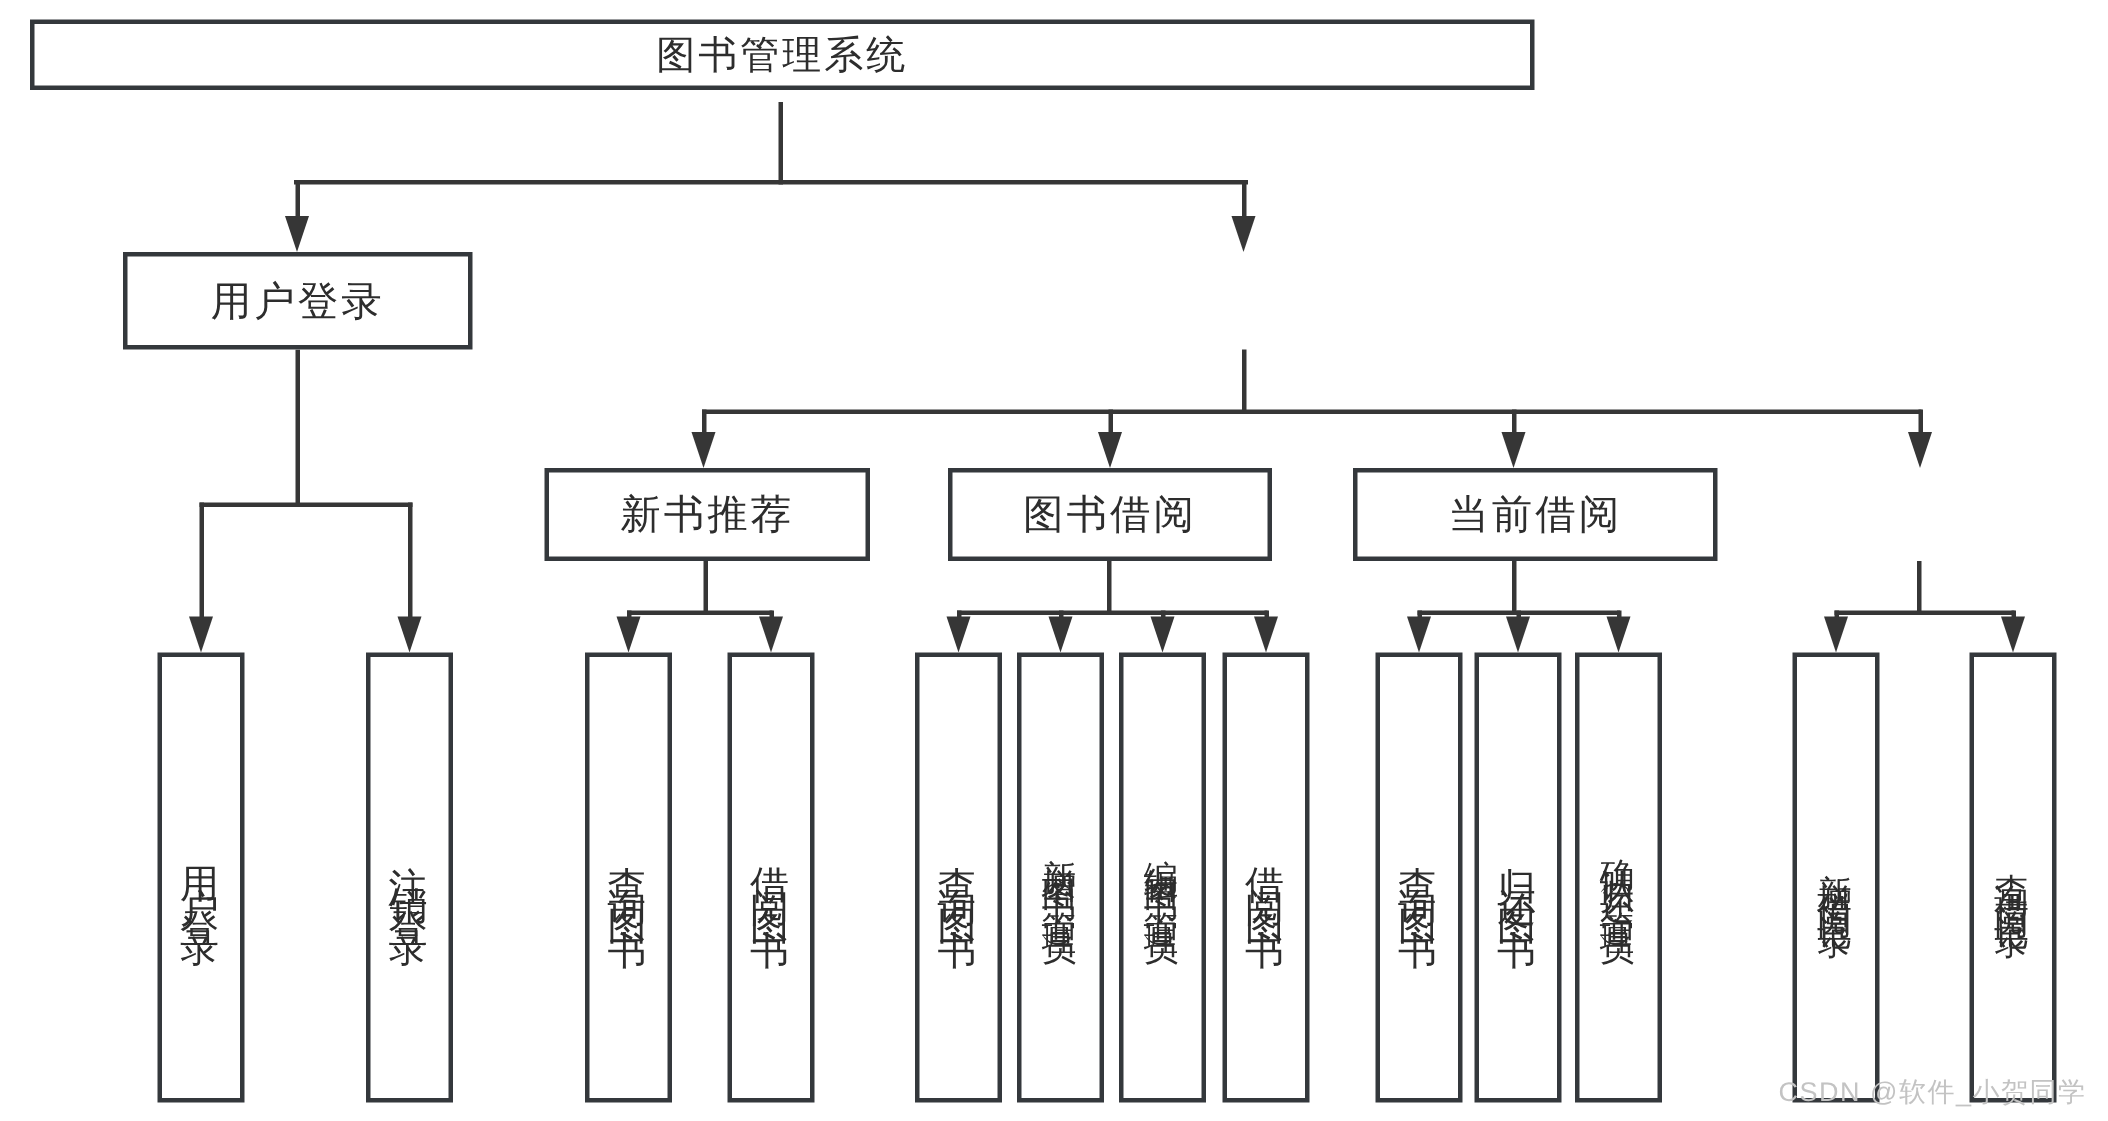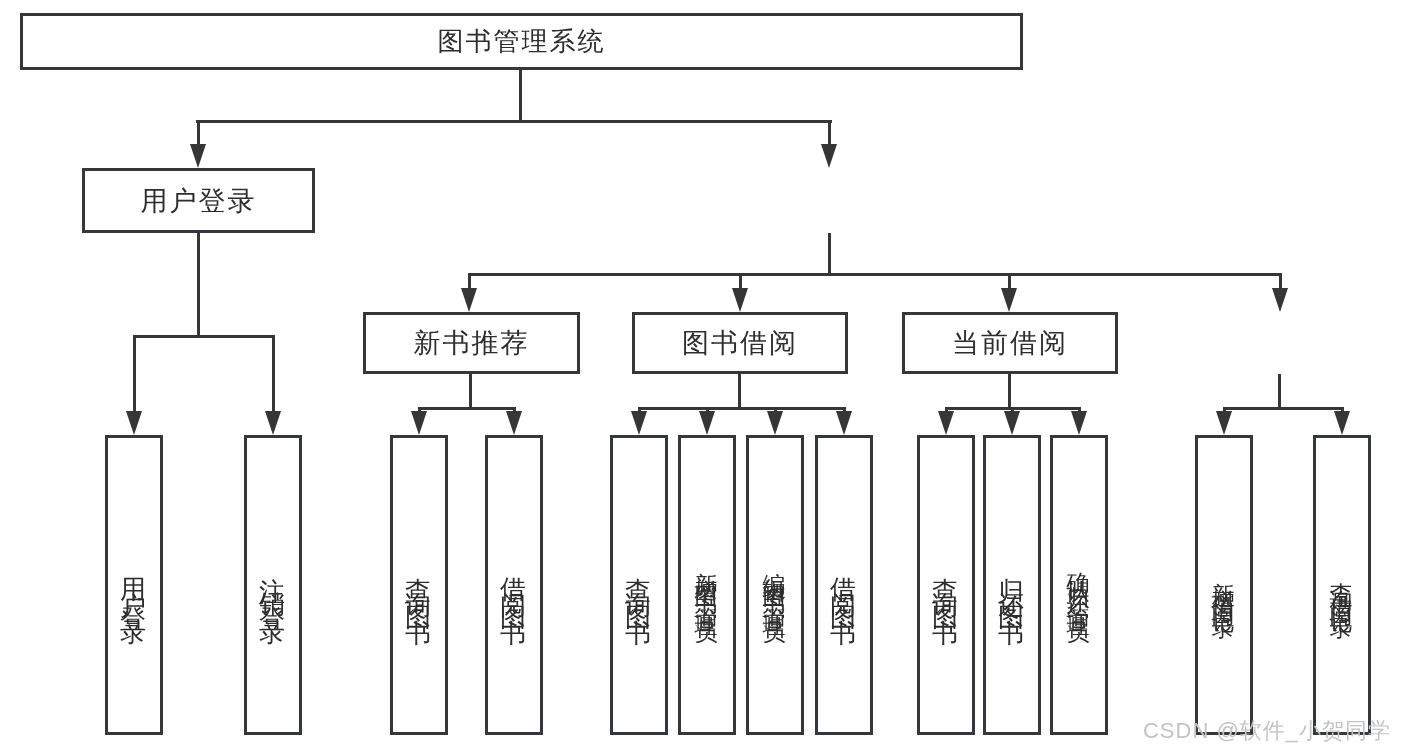--- a/index.html
+++ b/index.html
@@ -38,21 +38,21 @@
   .leaf.long{font-size:23px;letter-spacing:7px;}
   .vline,.hline{position:absolute;background:var(--line);}
   .arrow{
     position:absolute;width:0;height:0;
     border-left:8px solid transparent;
     border-right:8px solid transparent;
     border-top:24px solid var(--line);
   }
   .watermark{
     position:absolute;right:14px;top:716px;
-    font-size:22px;color:var(--wm);letter-spacing:1px;
+    font-size:18px;color:var(--wm);letter-spacing:1px;
   }
 </style>
 </head>
 <body>
 
 <div class="canvas">
 
   <div class="vline" style="left:519px;top:68px;width:3px;height:55px;"></div>
   <div class="hline" style="left:196px;top:120px;width:636px;height:3px;"></div>
   <div class="vline" style="left:197px;top:120px;width:3px;height:30px;"></div>
@@ -105,30 +105,30 @@
   <div class="vline" style="left:1078px;top:407px;width:3px;height:12px;"></div>
   <div class="arrow" style="left:1071px;top:411px;"></div>
 
   <div class="vline" style="left:1278px;top:374px;width:3px;height:36px;"></div>
   <div class="hline" style="left:1223px;top:407px;width:120px;height:3px;"></div>
   <div class="vline" style="left:1223px;top:407px;width:3px;height:12px;"></div>
   <div class="arrow" style="left:1216px;top:411px;"></div>
   <div class="vline" style="left:1341px;top:407px;width:3px;height:12px;"></div>
   <div class="arrow" style="left:1334px;top:411px;"></div>
 
-  <div class="node root" style="left:20px;top:13px;width:1003px;height:57px;">图书管理系统</div>
+  <div class="node root" style="left:20px;top:13px;width:1003px;height:47px;">图书管理系统</div>
 
   <div class="node" style="left:82px;top:168px;width:233px;height:65px;">用户登录</div>
 
 
   <div class="node" style="left:632px;top:312px;width:216px;height:62px;">图书借阅</div>
 
   <div class="node" style="left:363px;top:312px;width:217px;height:62px;">新书推荐</div>
 
-  <div class="node" style="left:902px;top:312px;width:216px;height:62px;">当前借阅</div>
+  <div class="node" style="left:902px;top:312px;width:243px;height:62px;">当前借阅</div>
 
 
   <div class="node leaf" style="left:105px;top:435px;width:58px;height:300px;">用户登录</div>
   <div class="node leaf" style="left:244px;top:435px;width:58px;height:300px;">注销登录</div>
 
   <div class="node leaf" style="left:390px;top:435px;width:58px;height:300px;">查询图书</div>
   <div class="node leaf" style="left:485px;top:435px;width:58px;height:300px;">借阅图书</div>
 
   <div class="node leaf" style="left:610px;top:435px;width:58px;height:300px;">查询图书</div>
   <div class="node leaf long" style="left:678px;top:435px;width:58px;height:300px;">新增图书（管理员）</div>

